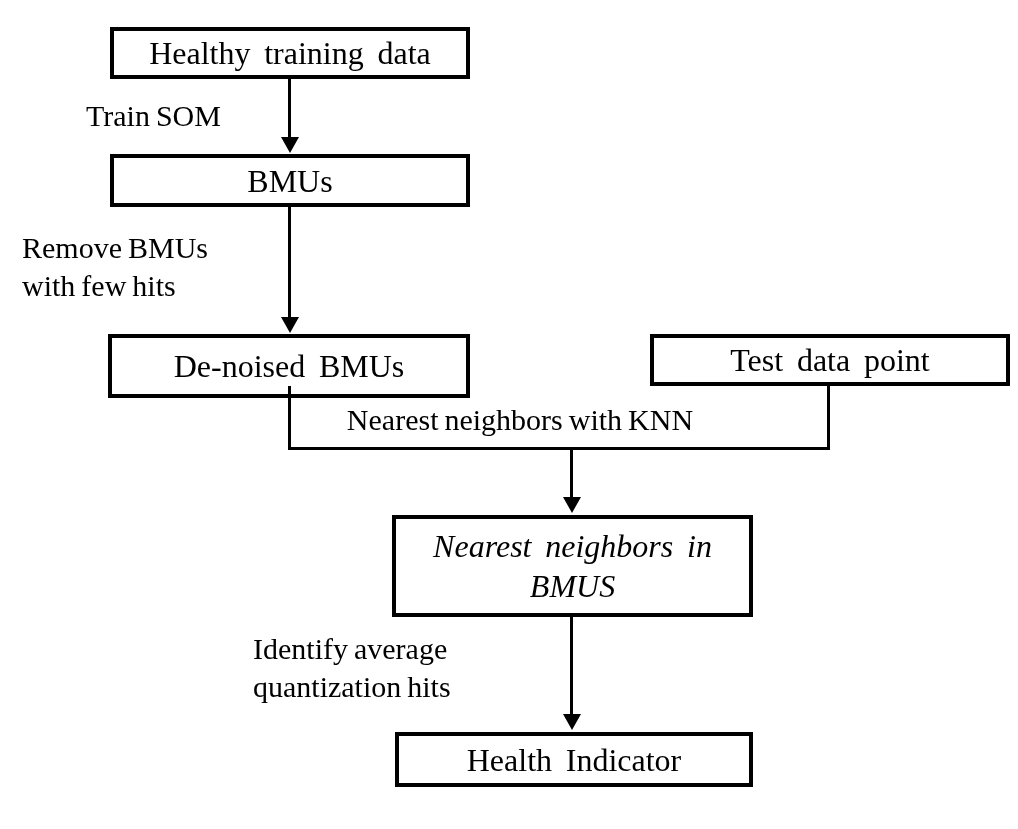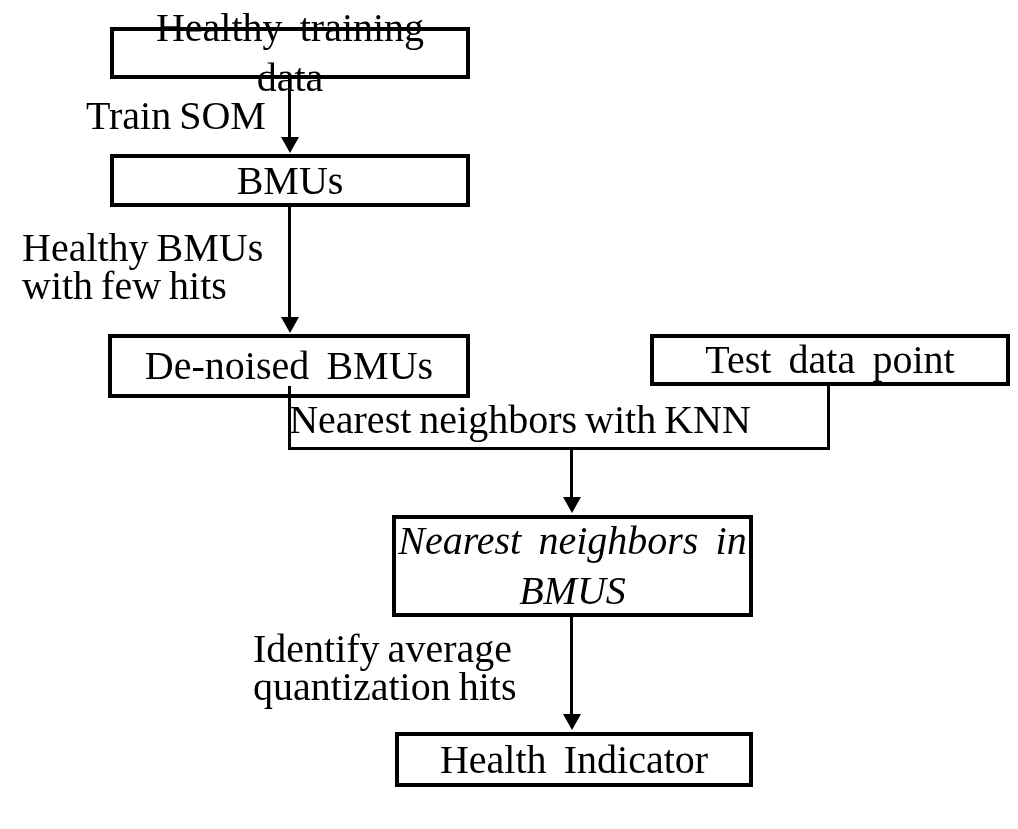--- a/index.html
+++ b/index.html
@@ -14,21 +14,21 @@
     overflow: hidden;
   }
   .box {
     position: absolute;
     border: 4px solid #000000;
     background: #ffffff;
     display: flex;
     align-items: center;
     justify-content: center;
     text-align: center;
-    font-size: 40px;
+    font-size: 32px;
     word-spacing: 0.18em;
     line-height: 1.25;
   }
   .box .stack { display: block; font-style: italic; }
   #box-healthy  { left: 110px; top: 27px;  width: 360px; height: 52px; }
   #box-bmus     { left: 110px; top: 154px; width: 360px; height: 53px; }
   #box-denoised { left: 108px; top: 334px; width: 362px; height: 64px; }
   #box-test     { left: 650px; top: 334px; width: 360px; height: 52px; }
   #box-nearest  { left: 392px; top: 515px; width: 361px; height: 102px; }
   #box-health   { left: 395px; top: 732px; width: 358px; height: 55px; }
@@ -50,21 +50,21 @@
     border-right: 9px solid transparent;
     border-top: 16px solid #000000;
   }
   #ah-bmus    { left: 281px; top: 137px; }
   #ah-denoised{ left: 281px; top: 317px; }
   #ah-nearest { left: 563px; top: 497px; }
   #ah-health  { left: 563px; top: 714px; }
 
   .edge-label {
     position: absolute;
-    font-size: 40px;
+    font-size: 30px;
     line-height: 38px;
     color: #000000;
     word-spacing: -0.05em;
     white-space: nowrap;
   }
   #label-train-som { left: 86px;  top: 97px; }
   #label-remove    { left: 22px;  top: 229px; }
   #label-knn       { left: 250px; top: 401px; width: 540px; text-align: center; }
   #label-calc      { left: 253px; top: 630px; }
 </style>
@@ -112,21 +112,21 @@
 
   <div class="vline" id="line-merge-nearest"></div>
   <div class="arrowhead" id="ah-nearest"></div>
 
   <div class="vline" id="line-nearest-health"></div>
   <div class="arrowhead" id="ah-health"></div>
 
   <div class="edge-label" id="label-train-som">Train SOM</div>
 
   <div class="edge-label" id="label-remove">
-    <div>Healthy BMUs</div>
+    <div>Remove BMUs</div>
     <div>with few hits</div>
   </div>
 
   <div class="edge-label" id="label-knn">Nearest neighbors with KNN</div>
 
   <div class="edge-label" id="label-calc">
     <div>Identify average</div>
     <div>quantization hits</div>
   </div>
 

